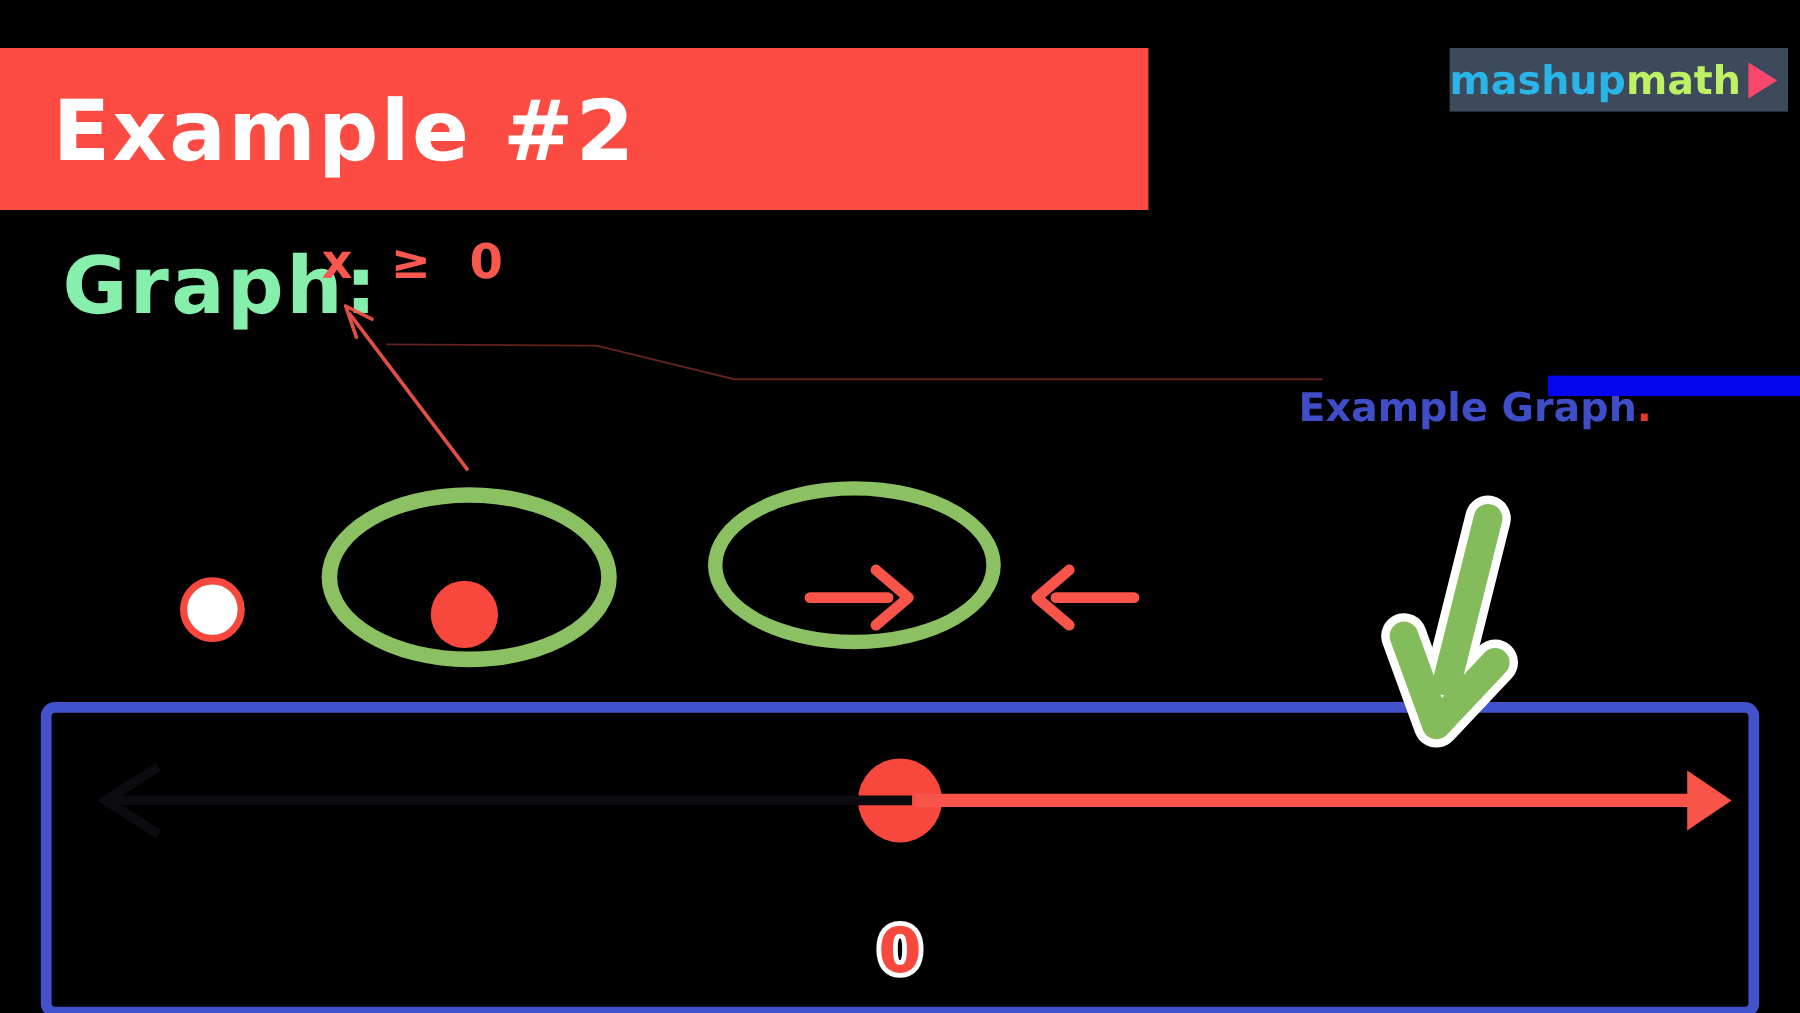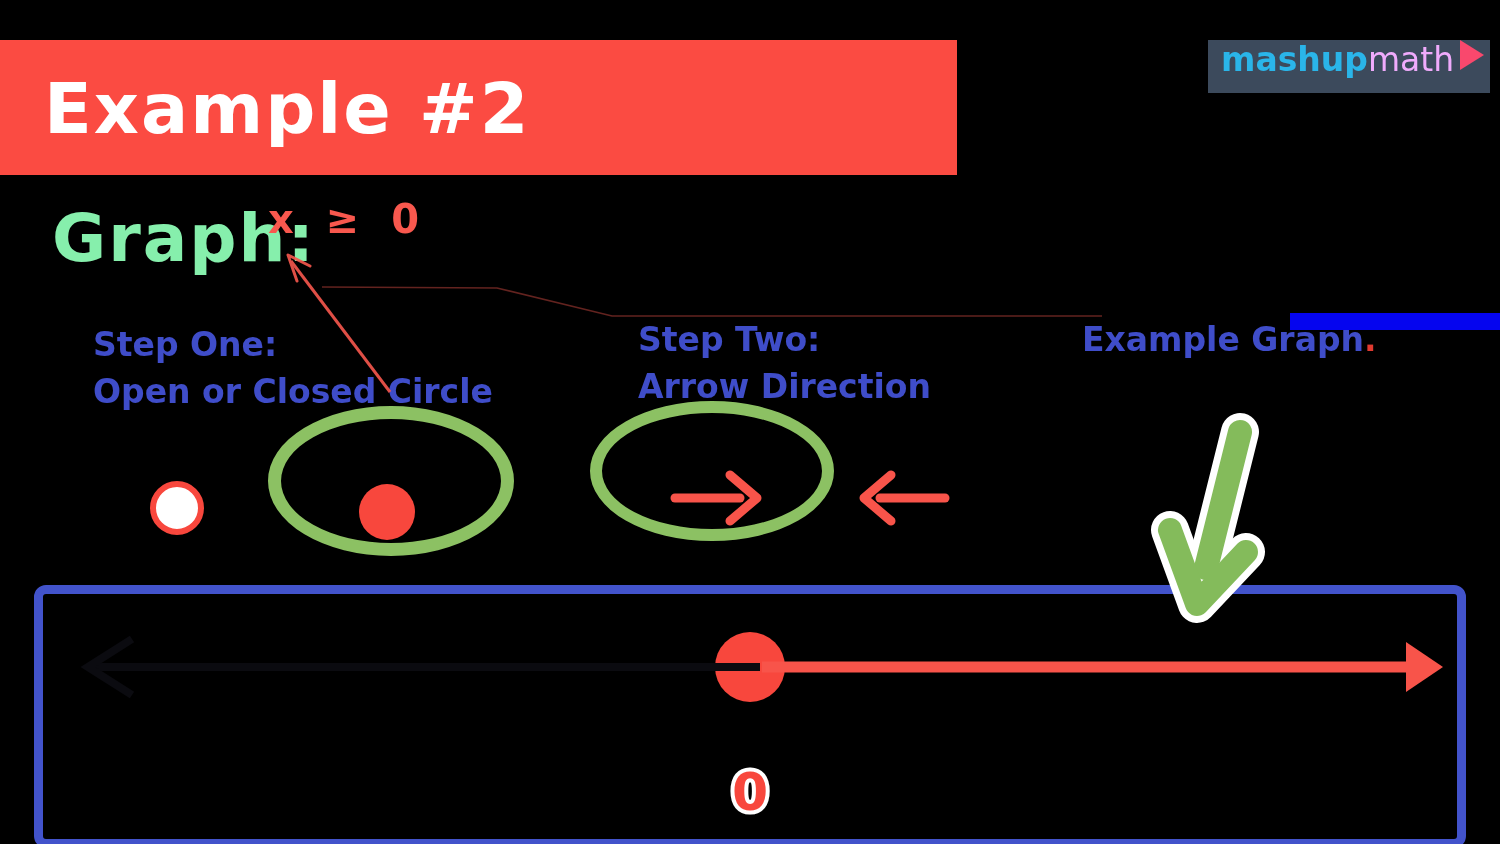--- a/index.html
+++ b/index.html
@@ -7,23 +7,23 @@
          font-family:"DejaVu Sans","Liberation Sans",sans-serif;margin-top:40px;}
   .abs{position:absolute;}
 
   
   .banner{left:0;top:0;width:957px;height:135px;background:#fb4b42;}
   .banner-title{left:44px;top:0;height:135px;line-height:138px;color:#ffffff;
                 font-size:70px;font-weight:bold;letter-spacing:2px;white-space:nowrap;}
 
   
   .logo{left:1208px;top:0;width:282px;height:53px;background:#3c4a5c;
-        display:flex;align-items:flex-start;padding-left:13px;box-sizing:border-box;}
+        display:flex;align-items:center;box-sizing:border-box;}
   .logo-mashup{color:#2ab5e9;font-size:33px;font-weight:bold;letter-spacing:0px;}
-  .logo-math{color:#f0abfc;font-size:33px;font-weight:400;}
+  .logo-math{color:#bef264;font-size:33px;font-weight:700;}
   .logo-play{width:0;height:0;border-left:24px solid #f9486d;border-top:15px solid transparent;
              border-bottom:15px solid transparent;margin-left:6px;}
 
   
   .graph-ghost{left:52px;top:160px;font-size:66px;font-weight:bold;color:#86efac;letter-spacing:2px;}
   .expression{left:268px;top:156px;font-size:40px;font-weight:bold;color:#f8584e;
               letter-spacing:9px;white-space:nowrap;}
 
   
   .step{color:#3f4dc9;font-size:33px;font-weight:bold;line-height:47px;white-space:nowrap;}
@@ -61,28 +61,20 @@
 
   <div class="abs logo">
     <span class="logo-mashup">mashup</span>
       <span class="logo-math">math</span>
     <span class="logo-play"></span>
   </div>
 
   <div class="abs graph-ghost">Graph:</div>
   <div class="abs expression">x ≥ 0</div>
 
-  <div class="abs step step1">
-    <div>Step One:</div>
-    <div>Open or Closed Circle</div>
-  </div>
-  <div class="abs step step2">
-    <div>Step Two:</div>
-    <div>Arrow Direction</div>
-  </div>
   <div class="abs step step3">
     <div><span>Example Graph</span><span class="red-period">.</span></div>
   </div>
 
   <div class="abs blue-strip"></div>
 
   <div class="abs open-circle"></div>
   <div class="abs green-ellipse-1"></div>
   <div class="abs closed-circle"></div>
 

